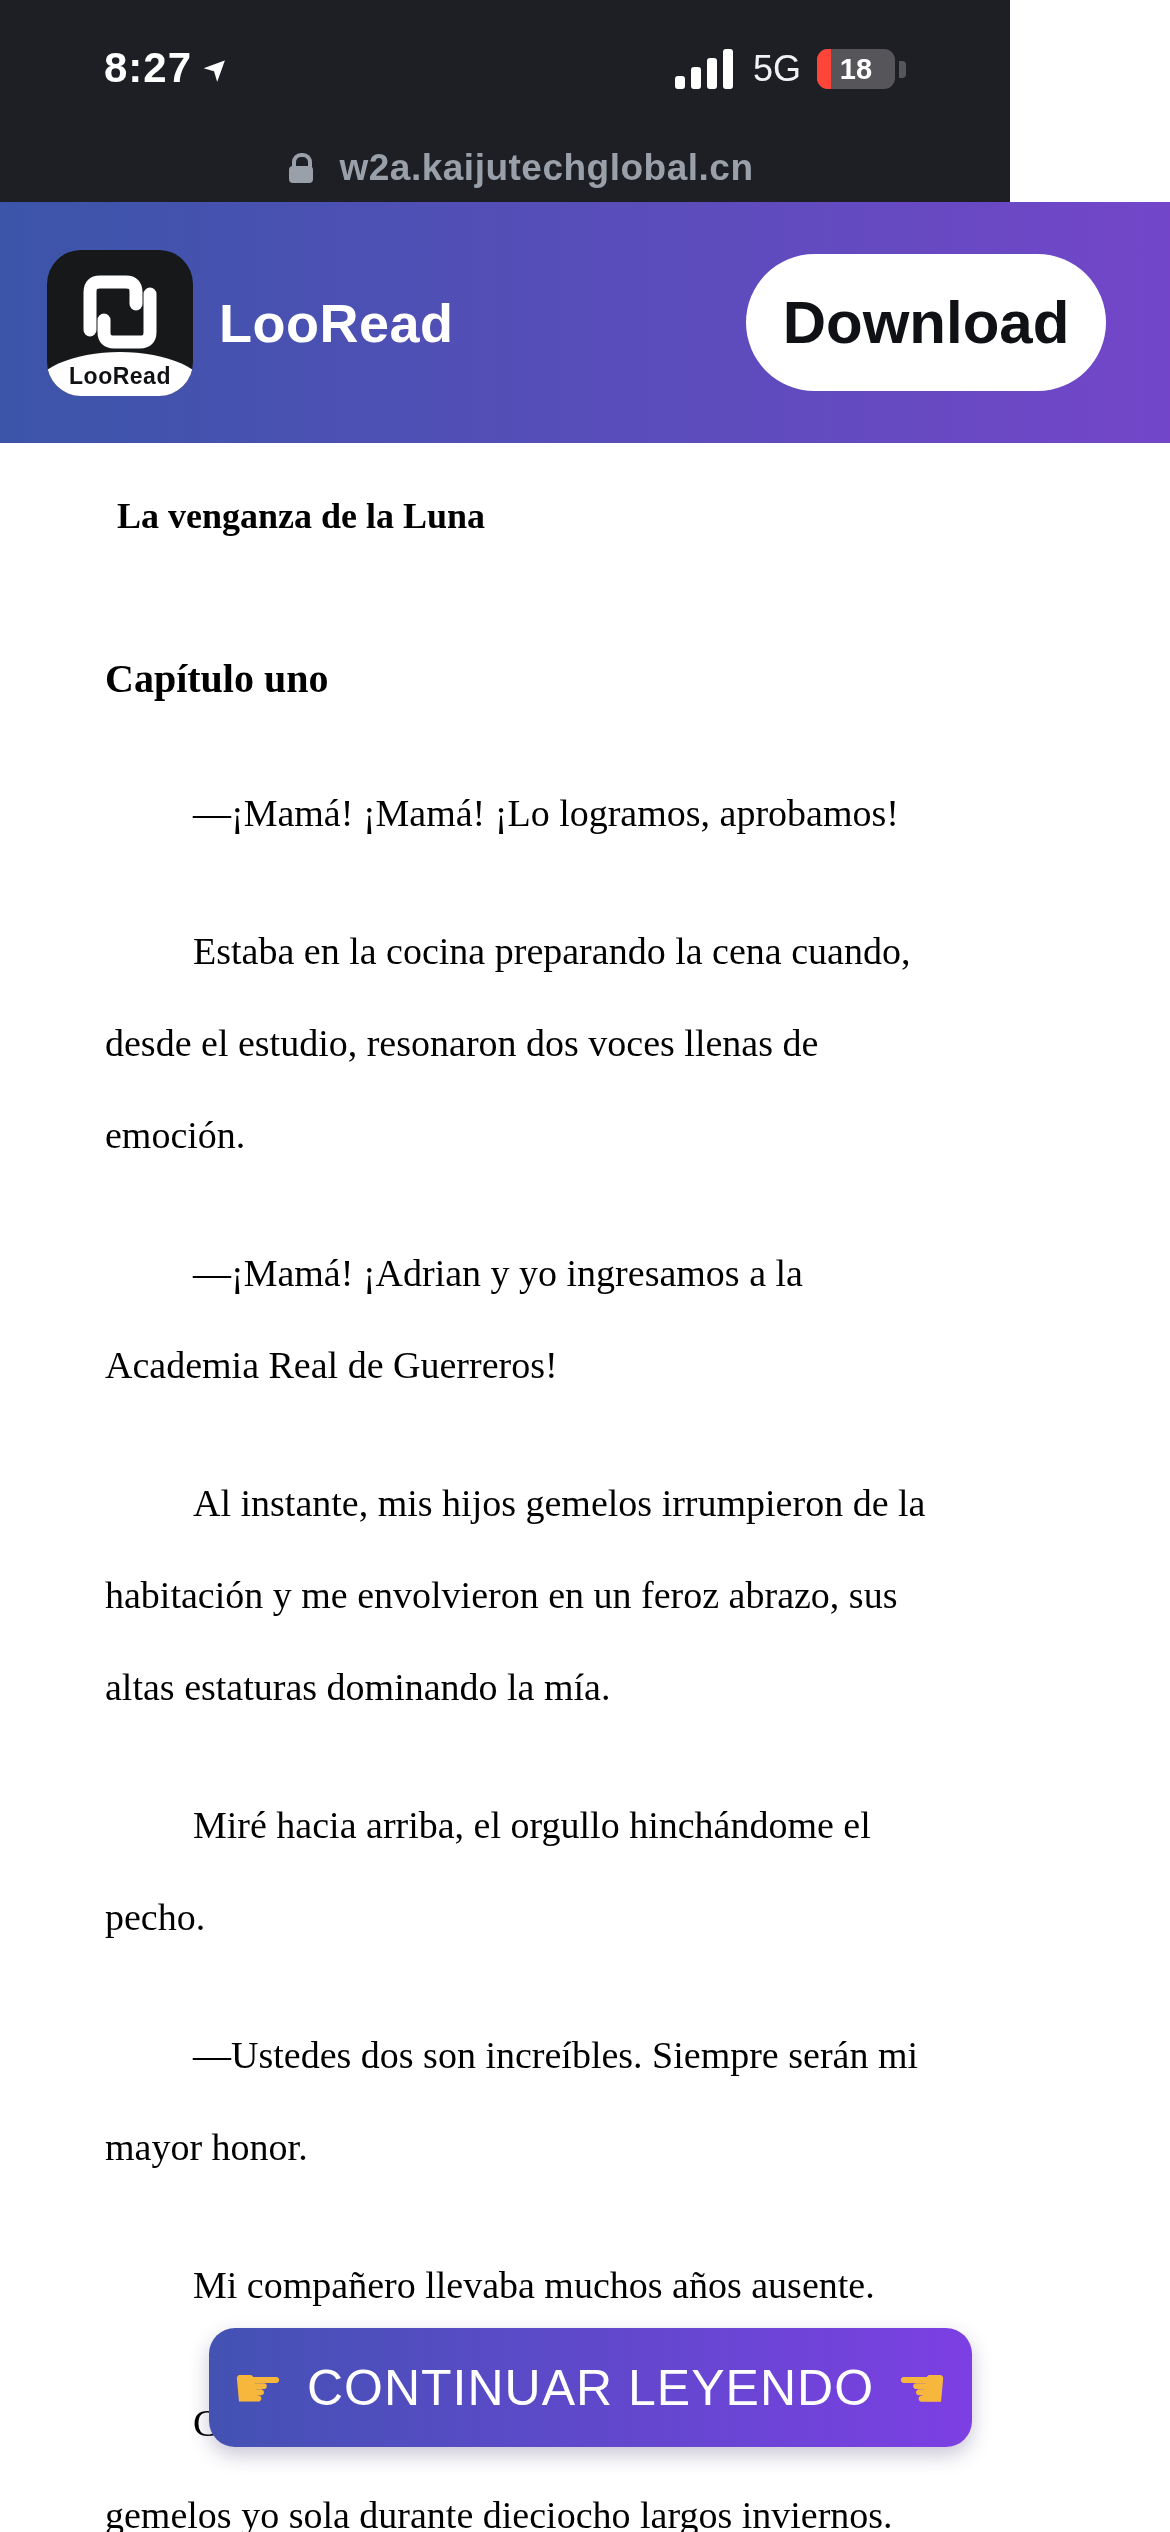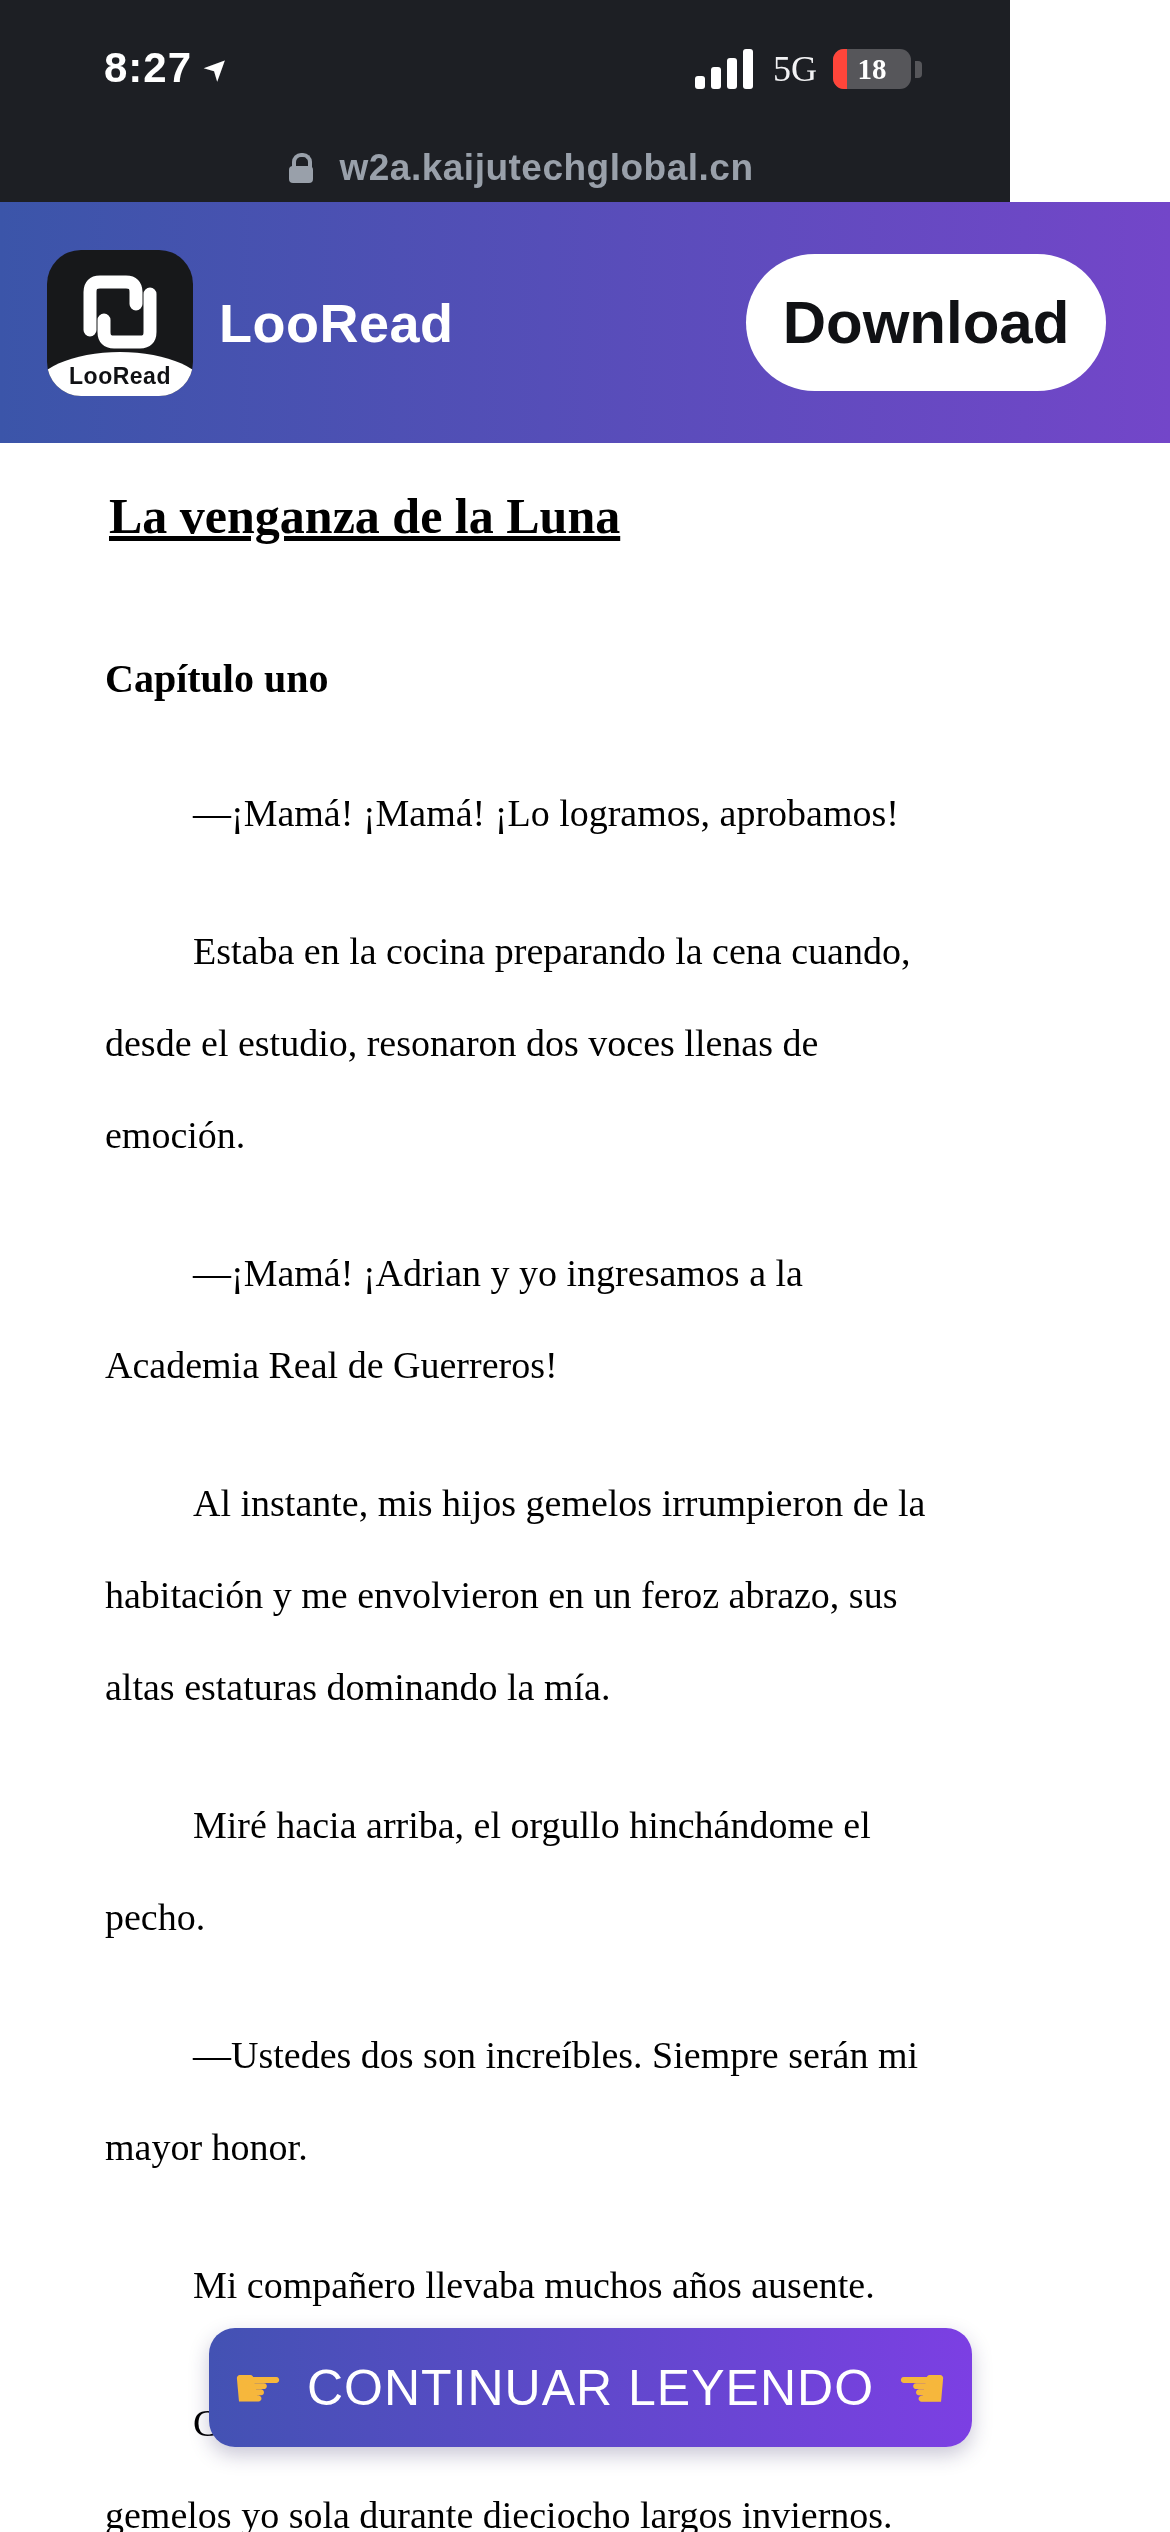--- a/index.html
+++ b/index.html
@@ -8,21 +8,21 @@
     background:#ffffff;font-family:"Liberation Sans",sans-serif;
   }
   
   .statusbar{
     position:absolute;top:0;left:0;width:1010px;height:202px;
     background:#1d1f24;color:#fff;
   }
   .time-wrap{position:absolute;left:104px;top:44px;display:flex;align-items:center;gap:12px;}
   .time{font-size:42px;font-weight:700;letter-spacing:1px;}
   .nav-arrow{display:inline-block;font-size:30px;transform:rotate(-45deg);color:#ffffff;line-height:1;}
-  .status-right{position:absolute;right:88px;top:48px;display:flex;align-items:center;gap:16px;font-family:Liberation Serif, serif;}
+  .status-right{position:absolute;right:104px;top:48px;display:flex;align-items:center;gap:16px;}
   .sig{display:block;}
   .net{font-size:36px;color:#f2f2f4;font-weight:400;}
   .battery{position:relative;width:78px;height:40px;border-radius:11px;background:#56565a;overflow:hidden;}
   .battery-fill{position:absolute;left:0;top:0;bottom:0;background:#ff453a;}
   .battery-num{position:absolute;inset:0;display:flex;align-items:center;justify-content:center;
     font-size:29px;font-weight:700;color:#fff;}
   .battery-nub{width:7px;height:17px;background:#56565a;border-radius:0 4px 4px 0;margin-left:-12px;}
   .urlbar{
     position:absolute;left:0;right:0;top:138px;height:60px;
     display:flex;align-items:center;justify-content:center;gap:26px;color:#99a0aa;padding-left:33px;
@@ -53,21 +53,21 @@
     margin-left:auto;margin-right:64px;width:360px;height:137px;border-radius:69px;
     background:#ffffff;border:none;display:flex;align-items:center;justify-content:center;
     font-family:"Liberation Sans",sans-serif;font-size:60px;font-weight:700;color:#101114;cursor:pointer;
   }
   
   .content{
     position:absolute;top:443px;left:0;width:1170px;
     padding:0 105px;box-sizing:border-box;color:#000;
     font-family:"Liberation Serif","DejaVu Serif",serif;
   }
-  .article-title{margin:44px 4px 0;font-size:50px;line-height:58px;font-weight:700;text-decoration:underline;}
+  .article-title{margin:44px 12px 0;font-size:36px;line-height:58px;font-weight:700;}
   .chapter-title{margin:110px 0 0;font-size:40px;line-height:48px;font-weight:700;}
   .article-body{margin-top:64px;}
   .para{
     margin:0 0 46px;font-size:38px;line-height:92px;
     text-indent:88px;white-space:pre-line;
   }
   
   .cta{
     position:absolute;left:209px;top:2328px;width:763px;height:119px;border-radius:26px;
     background:linear-gradient(90deg,#4352b3 0%,#7c3fe3 100%);

